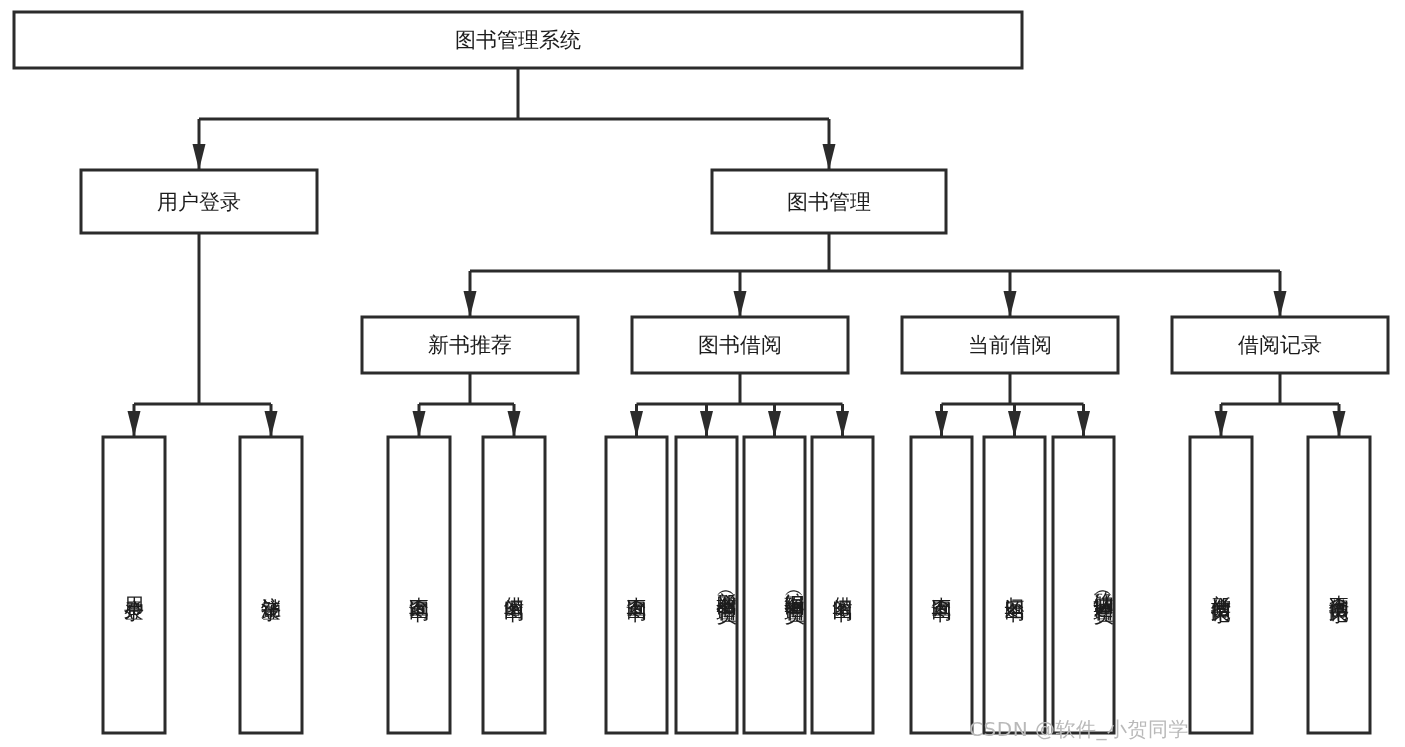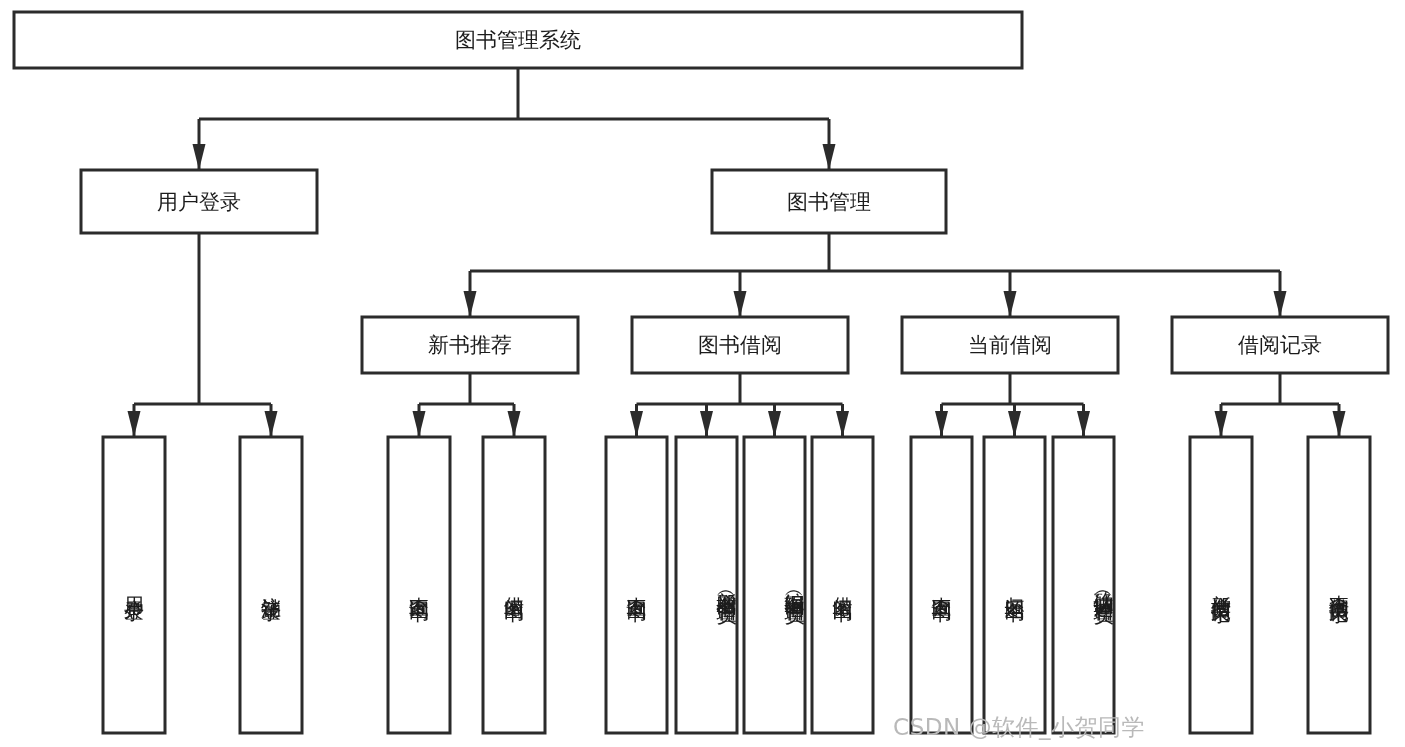--- a/index.html
+++ b/index.html
@@ -11,20 +11,21 @@
     width: 1405px;
     height: 747px;
     overflow: hidden;
     font-family: "DejaVu Sans", "Liberation Sans", sans-serif;
   }
   #diagram-root {
     position: relative;
     width: 1153px;
     height: 747px;
     background: #ffffff;
+    padding-left: 44px;
   }
   svg#flow {
     position: absolute;
     top: 0;
     left: 0;
     width: 1405px;
     height: 747px;
     display: block;
   }
   .node-rect {
@@ -61,21 +62,21 @@
     color: #1c1c1c;
     white-space: nowrap;
     text-align: center;
     pointer-events: none;
   }
   .watermark {
     position: absolute;
     right: 8px;
     bottom: 4px;
     font-family: "DejaVu Sans", "Liberation Sans", sans-serif;
-    font-size: 23px;
+    font-size: 20px;
     color: #b9b9b9;
     white-space: nowrap;
     letter-spacing: 0.5px;
   }
 </style>
 </head>
 <body>
 
 <div id="diagram-root">
   <svg id="flow" viewBox="0 0 1405 747">

